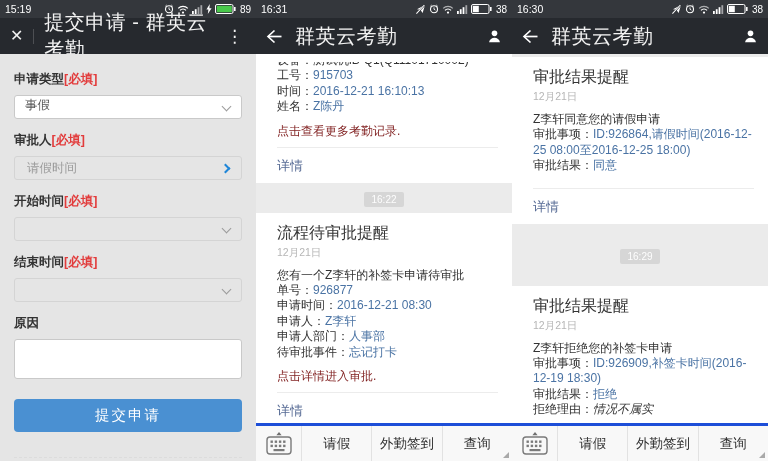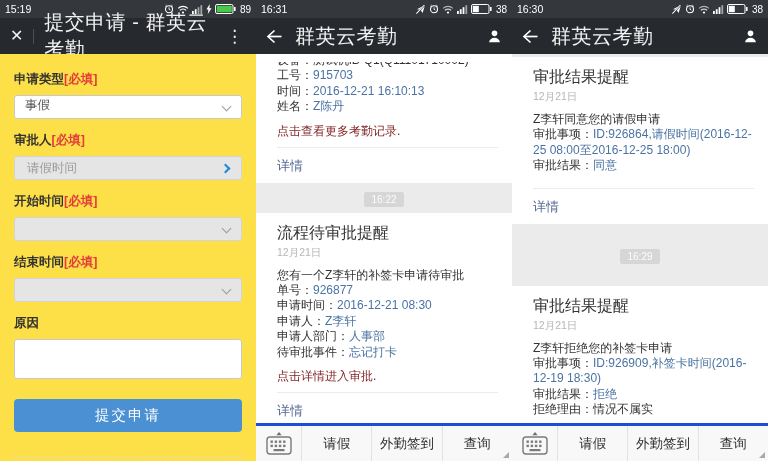--- a/index.html
+++ b/index.html
@@ -19,21 +19,21 @@
   .navbar { height:36px; flex:0 0 36px; background:#26292e; color:#f2f2f2; display:flex; align-items:center; padding:0 10px; }
   .nav-title { font-size:20px; letter-spacing:.5px; }
   .nav-divider { width:1px; height:15px; background:rgba(255,255,255,.18); margin:0 10px; }
   .nav-spacer { flex:1; }
   .nav-close { font-size:16px; line-height:1; cursor:default; }
   .nav-more { font-size:17px; line-height:1; padding:0 3px; }
   .nav-back { display:flex; align-items:center; margin-right:12px; }
   .nav-contact { display:flex; align-items:center; }
 
   
-  .form { flex:1; background:#fde047; padding:4px 14px 0 14px; overflow:hidden; }
+  .form { flex:1; background:#e5e5e5; padding:4px 14px 0 14px; overflow:hidden; }
   .f-label { font-size:12.5px; font-weight:bold; color:#333; margin:13px 0 7px; }
   .f-label .req { color:#e23c3c; }
   .select { height:24px; border:1px solid #c9c9c9; border-radius:3px; display:flex; align-items:center; padding:0 26px 3px 10px; font-size:12.5px; color:#555; position:relative; background:#fff; }
   .select.gray { background:#e5e5e5; border-color:#d4d4d4; }
   .chev { position:absolute; right:11px; top:7px; width:7px; height:7px; border-right:1.5px solid #9b9b9b; border-bottom:1.5px solid #9b9b9b; transform:rotate(45deg); }
   .picker { height:24px; border:1px solid #d4d4d4; border-radius:3px; background:#e5e5e5; display:flex; align-items:center; padding:0 12px; position:relative; }
   .picker .ph { font-size:12.5px; color:#9a9a9a; }
   .arrow-blue { position:absolute; right:12px; top:8px; width:7px; height:7px; border-right:2.2px solid #1f86d8; border-top:2.2px solid #1f86d8; transform:rotate(45deg); }
   .f-textarea { width:100%; height:40px; border:1px solid #c9c9c9; border-radius:3px; background:#fff; resize:none; font-family:inherit; font-size:12.5px; padding:4px 8px; }
   .submit-btn { margin-top:16px; width:100%; height:33px; background:#4a90d2; color:#fff; border:none; border-radius:4px; font-size:14.5px; letter-spacing:2px; cursor:pointer; }
@@ -41,21 +41,21 @@
 
   
   .chat { flex:1; overflow:hidden; display:flex; flex-direction:column; }
   .card { background:#fff; padding:6px 14px 8px 21px; flex-shrink:0; }
   .card-title { font-size:16px; color:#353535; line-height:20px; margin-top:4px; }
   .card-date { font-size:10.5px; color:#b6b6b6; line-height:14px; margin:2px 0 8px; }
   .intro { font-size:12px; color:#333; line-height:16px; }
   .row { font-size:12px; line-height:15.5px; color:#333; }
   .lbl { color:#333; }
   .val { color:#4a73a4; }
-  .val-plain { color:#333; }
+  .val-plain { color:#333;font-style:italic; }
   .note { font-size:12px; color:#7f1d1d; line-height:16px; margin-top:8px; }
   .card-foot { margin-top:8px; border-top:1px solid #ececec; padding-top:8px; }
   .detail-link { color:#576b95; font-size:13px; text-decoration:none; cursor:pointer; }
   .clip-line { height:6px; overflow:hidden; }
   .clip-line .row { margin-top:-9px; }
   .chip-wrap { text-align:center; margin:6px 0; flex-shrink:0; }
   .chip { display:inline-block; background:#d6d6d6; color:#fdfdfd; font-size:10px; line-height:13px; padding:1px 7px; border-radius:2px; }
   .chip-wrap.roomy { margin:22px 0; }
   .card.gap-top { margin-top:3px; }
 

